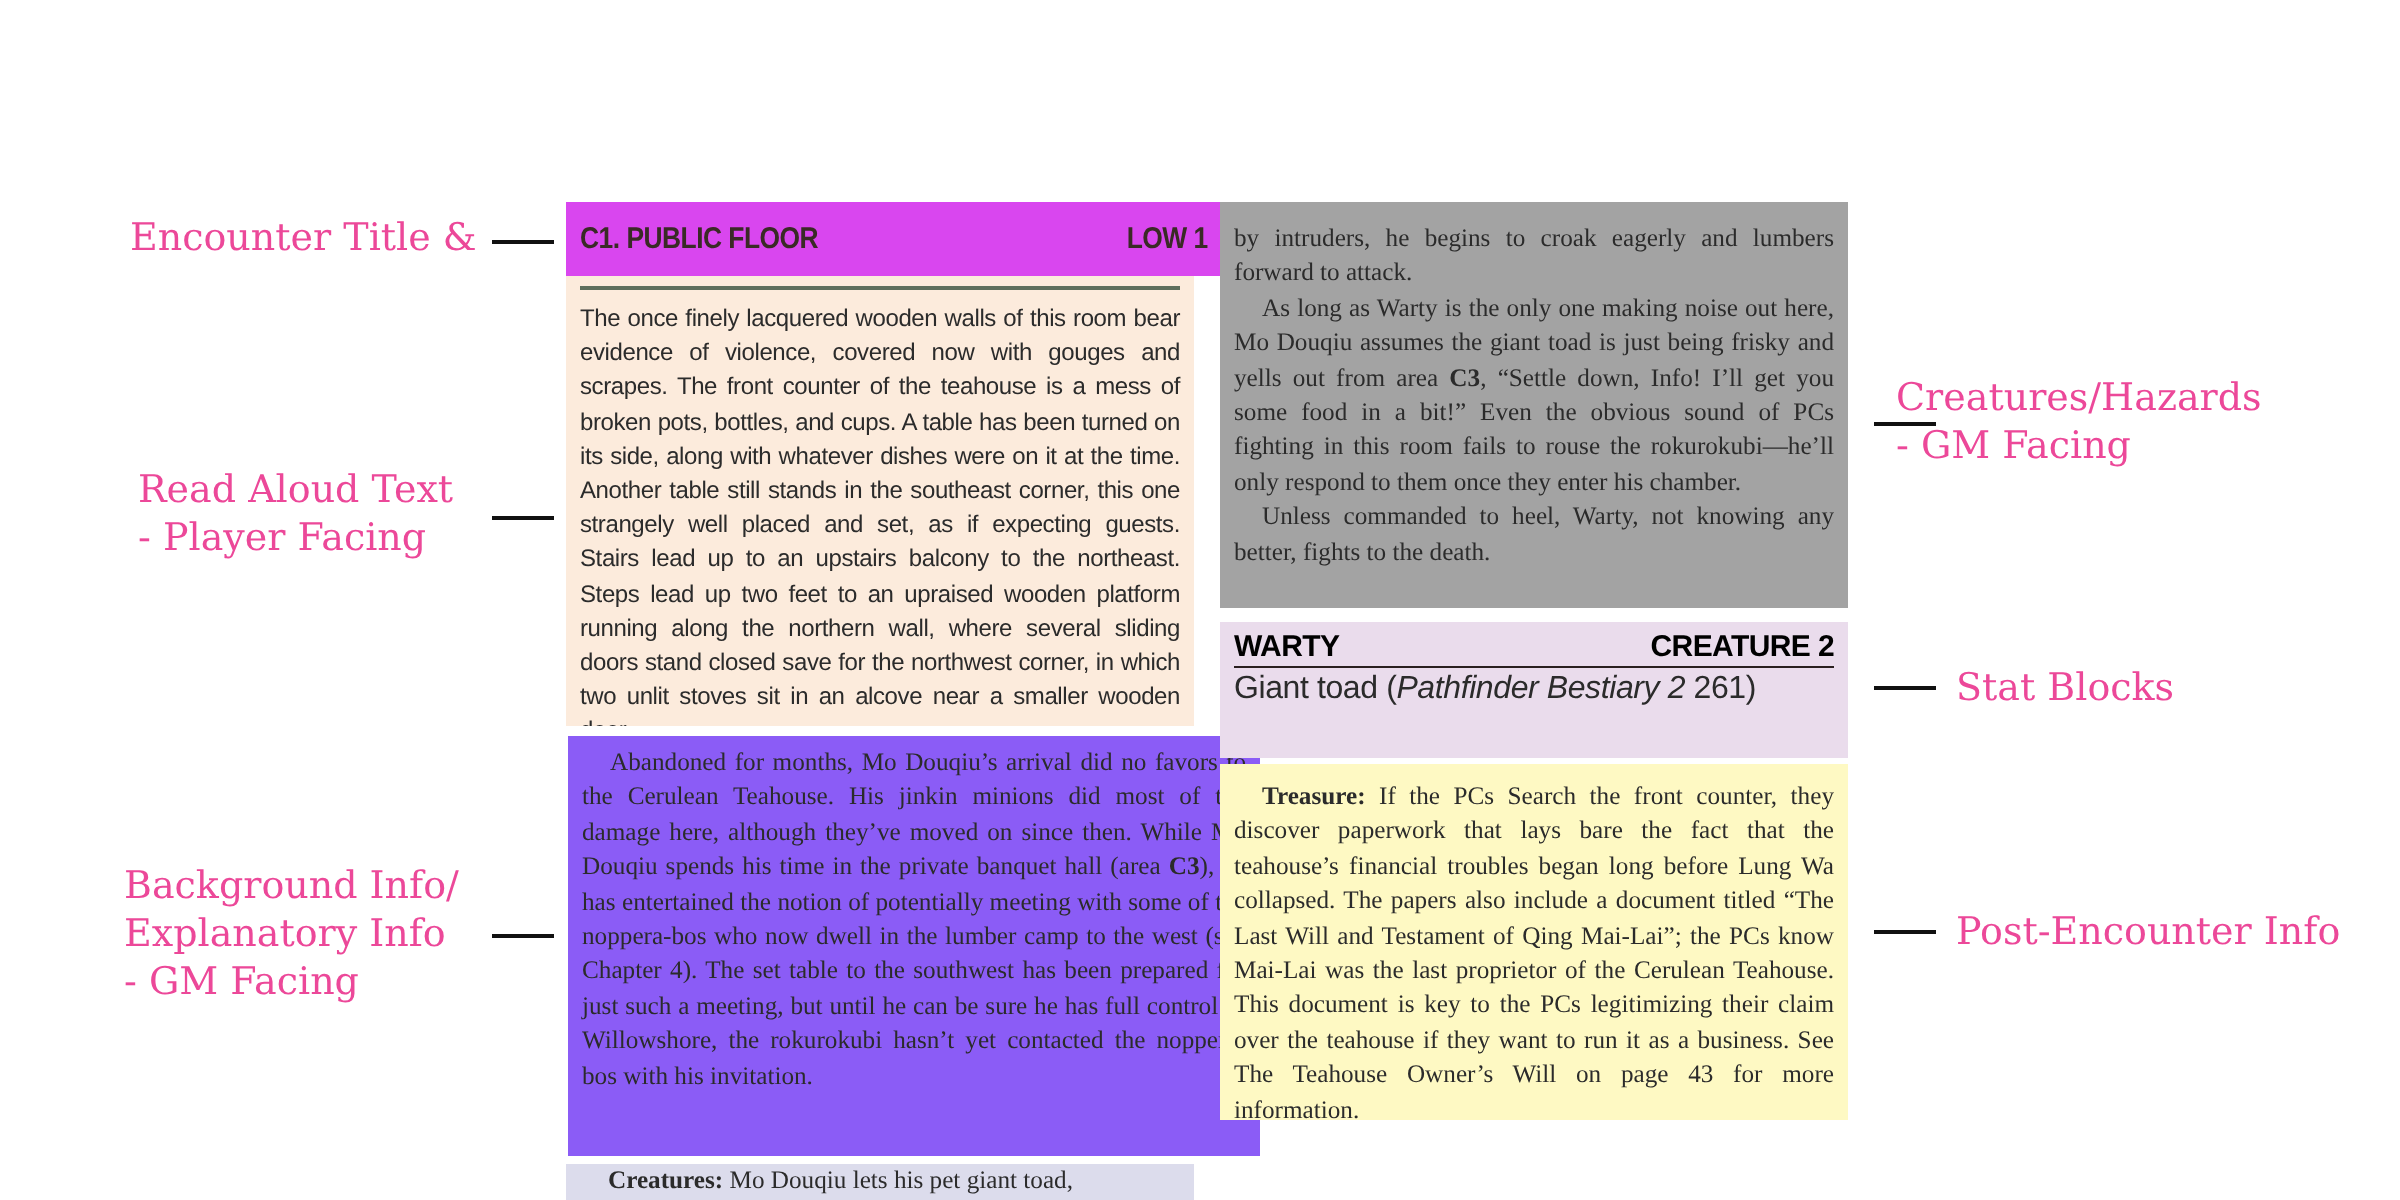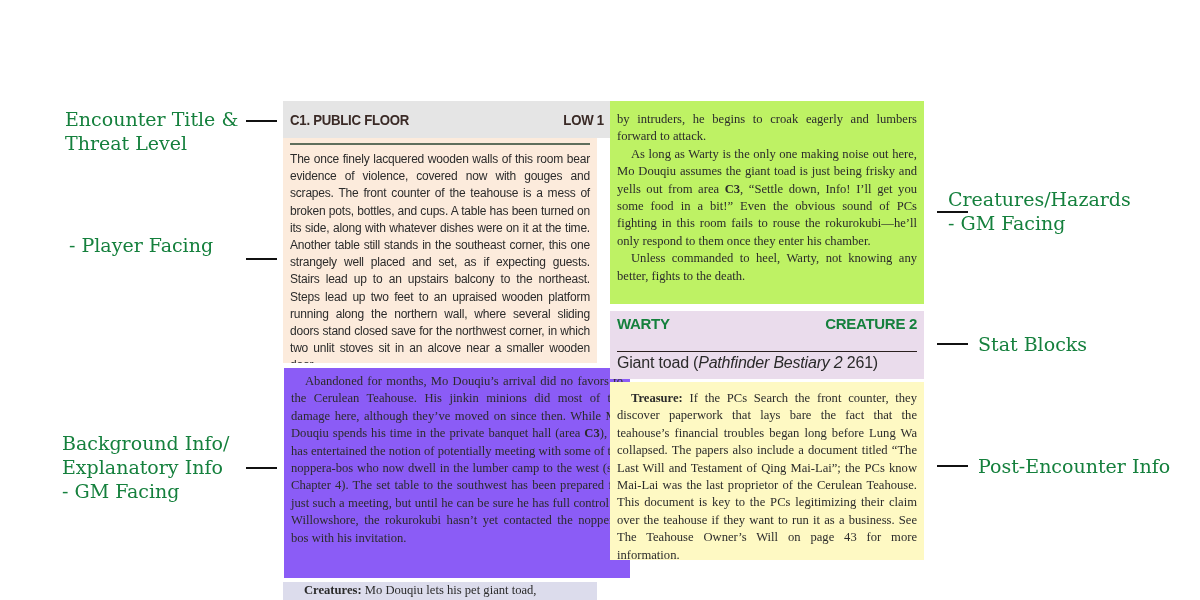--- a/index.html
+++ b/index.html
@@ -5,30 +5,30 @@
   html, body { margin: 0; padding: 0; }
   body {
     width: 1200px; height: 600px; overflow: hidden;
     background: #ffffff; position: relative;
     font-family: "DejaVu Serif", serif;
     color: #231f20;
   }
   .label {
     position: absolute;
     font-family: "DejaVu Serif", serif;
-    font-size: 19px; line-height: 24px; color: #15803d;
+    font-size: 19px; line-height: 24px; color: #ec4899;
     white-space: nowrap;
   }
   .connector {
     position: absolute; height: 2px; background: #111;
   }
   .block { position: absolute; box-sizing: border-box; overflow: hidden; }
 
   
-  #title-block { left: 283px; top: 101px; width: 328px; height: 37px; background: #e5e5e5; }
+  #title-block { left: 283px; top: 101px; width: 328px; height: 37px; background: #d946ef; }
   .title-row {
     display: flex; justify-content: space-between; align-items: center;
     padding: 0 8px; height: 100%;
     font-family: "Liberation Sans", sans-serif; font-weight: bold;
     font-size: 15px; color: #3a2a26; letter-spacing: -0.3px;
     transform: scaleX(0.88); transform-origin: left center; width: 113.6%;
     box-sizing: border-box;
   }
 
   
@@ -45,49 +45,49 @@
   .serif-text {
     font-family: "Liberation Serif", serif; font-size: 12.6px; line-height: 17.4px;
     color: #2b2b2b; text-align: justify; margin: 0; text-indent: 14px;
   }
   .serif-text b { font-weight: bold; margin-top: 43px; }
 
   
   #creatures-left { left: 283px; top: 582px; width: 314px; height: 30px; background: #dcdcec; padding: 0 7px; }
 
   
-  #creatures-right { left: 610px; top: 101px; width: 314px; height: 203px; background: #bef264; padding: 10px 7px 0 7px; }
+  #creatures-right { left: 610px; top: 101px; width: 314px; height: 203px; background: #a3a3a3; padding: 10px 7px 0 7px; }
   .serif-text.noindent { text-indent: 0; }
 
   
   #stat-block { left: 610px; top: 311px; width: 314px; height: 68px; background: #eadcec; padding: 4px 7px 0 7px; }
   .stat-head {
     display: flex; justify-content: space-between; align-items: flex-end;
     font-family: "Liberation Sans", sans-serif; font-weight: bold; font-size: 15px;
-    color: #15803d; border-bottom: 1.5px solid #2a1f1f; padding-bottom: 19px;
+    color: #000000; border-bottom: 1.5px solid #2a1f1f; padding-bottom: 1px;
     letter-spacing: -0.3px;
   }
   .stat-line {
     font-family: "Liberation Sans", sans-serif; font-size: 16px; line-height: 17px; color: #2b2b2b;
     letter-spacing: -0.2px;
   }
 
   
   #treasure { left: 610px; top: 382px; width: 314px; height: 178px; background: #fef9c3; padding: 8px 7px 0 7px; }
 </style>
 </head>
 <body>
 
 <div class="label" style="left:65px; top:107px;">
   <div>Encounter Title &amp;</div>
-  <div>Threat Level</div>
 </div>
 <div class="connector" style="left:246px; top:120px; width:31px;"></div>
 
 <div class="label" style="left:69px; top:233px;">
+  <div>Read Aloud Text</div>
   <div>- Player Facing</div>
 </div>
 <div class="connector" style="left:246px; top:258px; width:31px;"></div>
 
 <div class="label" style="left:62px; top:431px;">
   <div>Background Info/</div>
   <div>Explanatory Info</div>
   <div>- GM Facing</div>
 </div>
 <div class="connector" style="left:246px; top:467px; width:31px;"></div>

